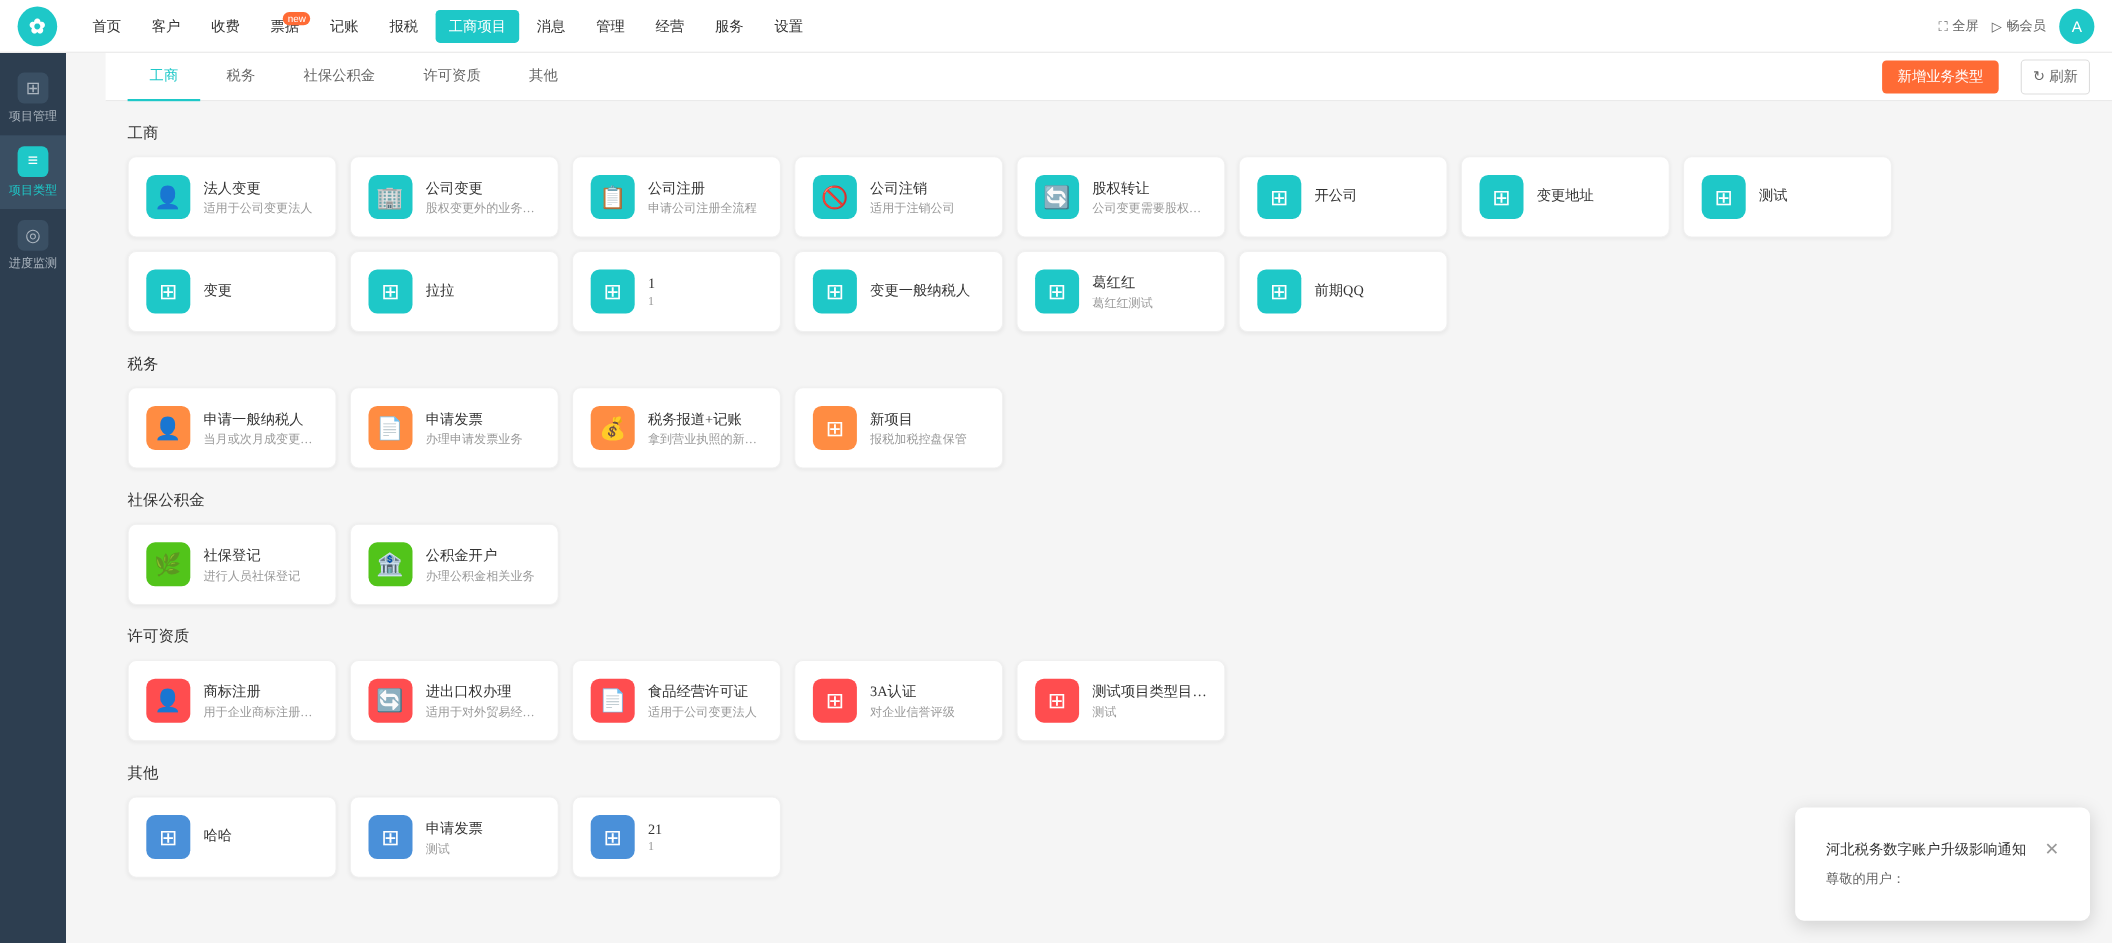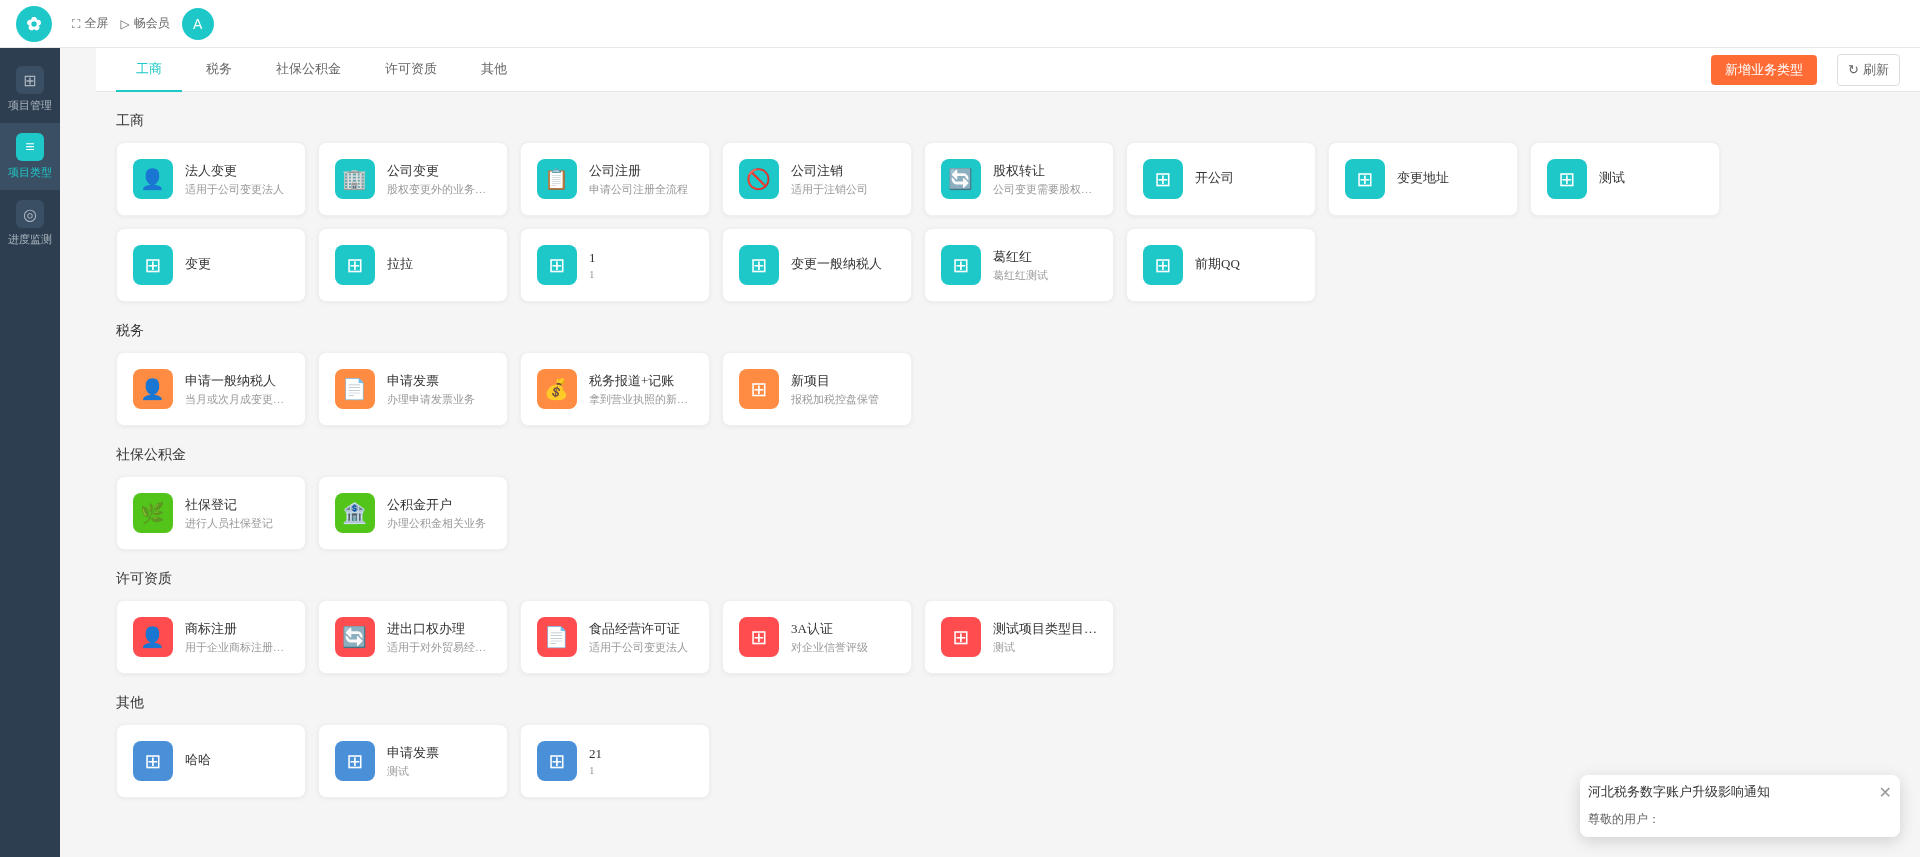--- a/index.html
+++ b/index.html
@@ -200,40 +200,54 @@
     .icon-blue { background: #4a90d9; }
     .icon-green { background: #52c41a; }
 
     
     .notification-popup {
       position: fixed;
       bottom: 20px; right: 20px;
       background: white;
       border-radius: 8px;
       box-shadow: 0 4px 16px rgba(0,0,0,0.15);
-      width: 320px;
-      padding: 8px;
+      width: 268px;
+      padding: 28px;
       z-index: 200;
       margin-left: 43px;
     }
     .notification-header {
       display: flex; align-items: center; justify-content: space-between;
       margin-bottom: 8px;
     }
     .notification-title { font-size: 13px; font-weight: 500; color: #333; }
     .notification-close { cursor: pointer; color: #999; font-size: 16px; }
     .notification-body { font-size: 12px; color: #666; line-height: 1.6; }
 
     .section-separator { margin-bottom: 16px; }
   </style>
 </head>
 <body>
 
 <nav class="top-nav">
   <div class="logo">✿</div>
+  <div class="nav-items" id="nav-items">
+      <div class="nav-item">首页</div>
+      <div class="nav-item">客户</div>
+      <div class="nav-item">收费</div>
+      <div class="nav-item">票据<span class="nav-badge">new</span></div>
+      <div class="nav-item">记账</div>
+      <div class="nav-item">报税</div>
+      <div class="nav-item active">工商项目</div>
+      <div class="nav-item">消息</div>
+      <div class="nav-item">管理</div>
+      <div class="nav-item">经营</div>
+      <div class="nav-item">服务</div>
+      <div class="nav-item">设置</div>
+    </div>
   <div class="nav-right">
     <div class="nav-right-btn">
       <span>⛶</span>
       <span>全屏</span>
     </div>
     <div class="nav-right-btn">
       <span>▷</span>
       <span>畅会员</span>
     </div>
     <div class="avatar">

